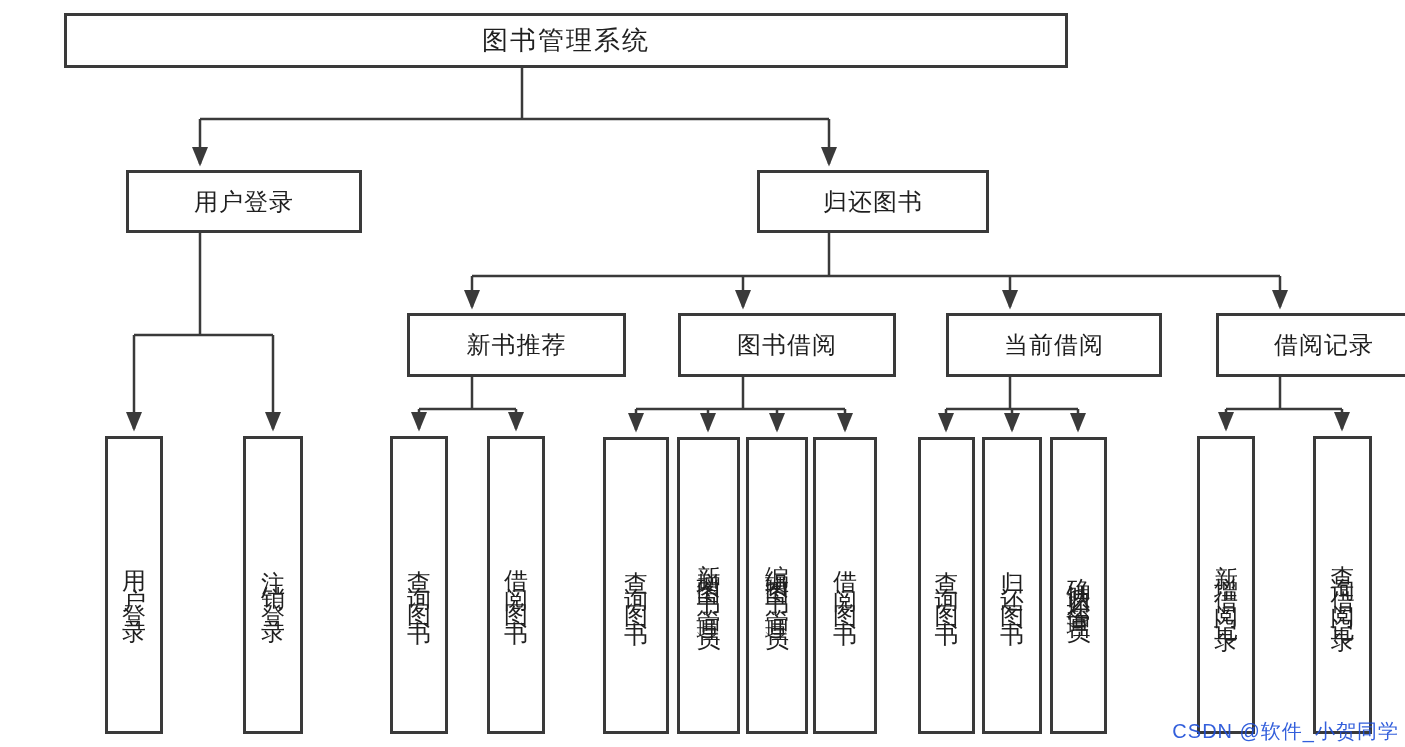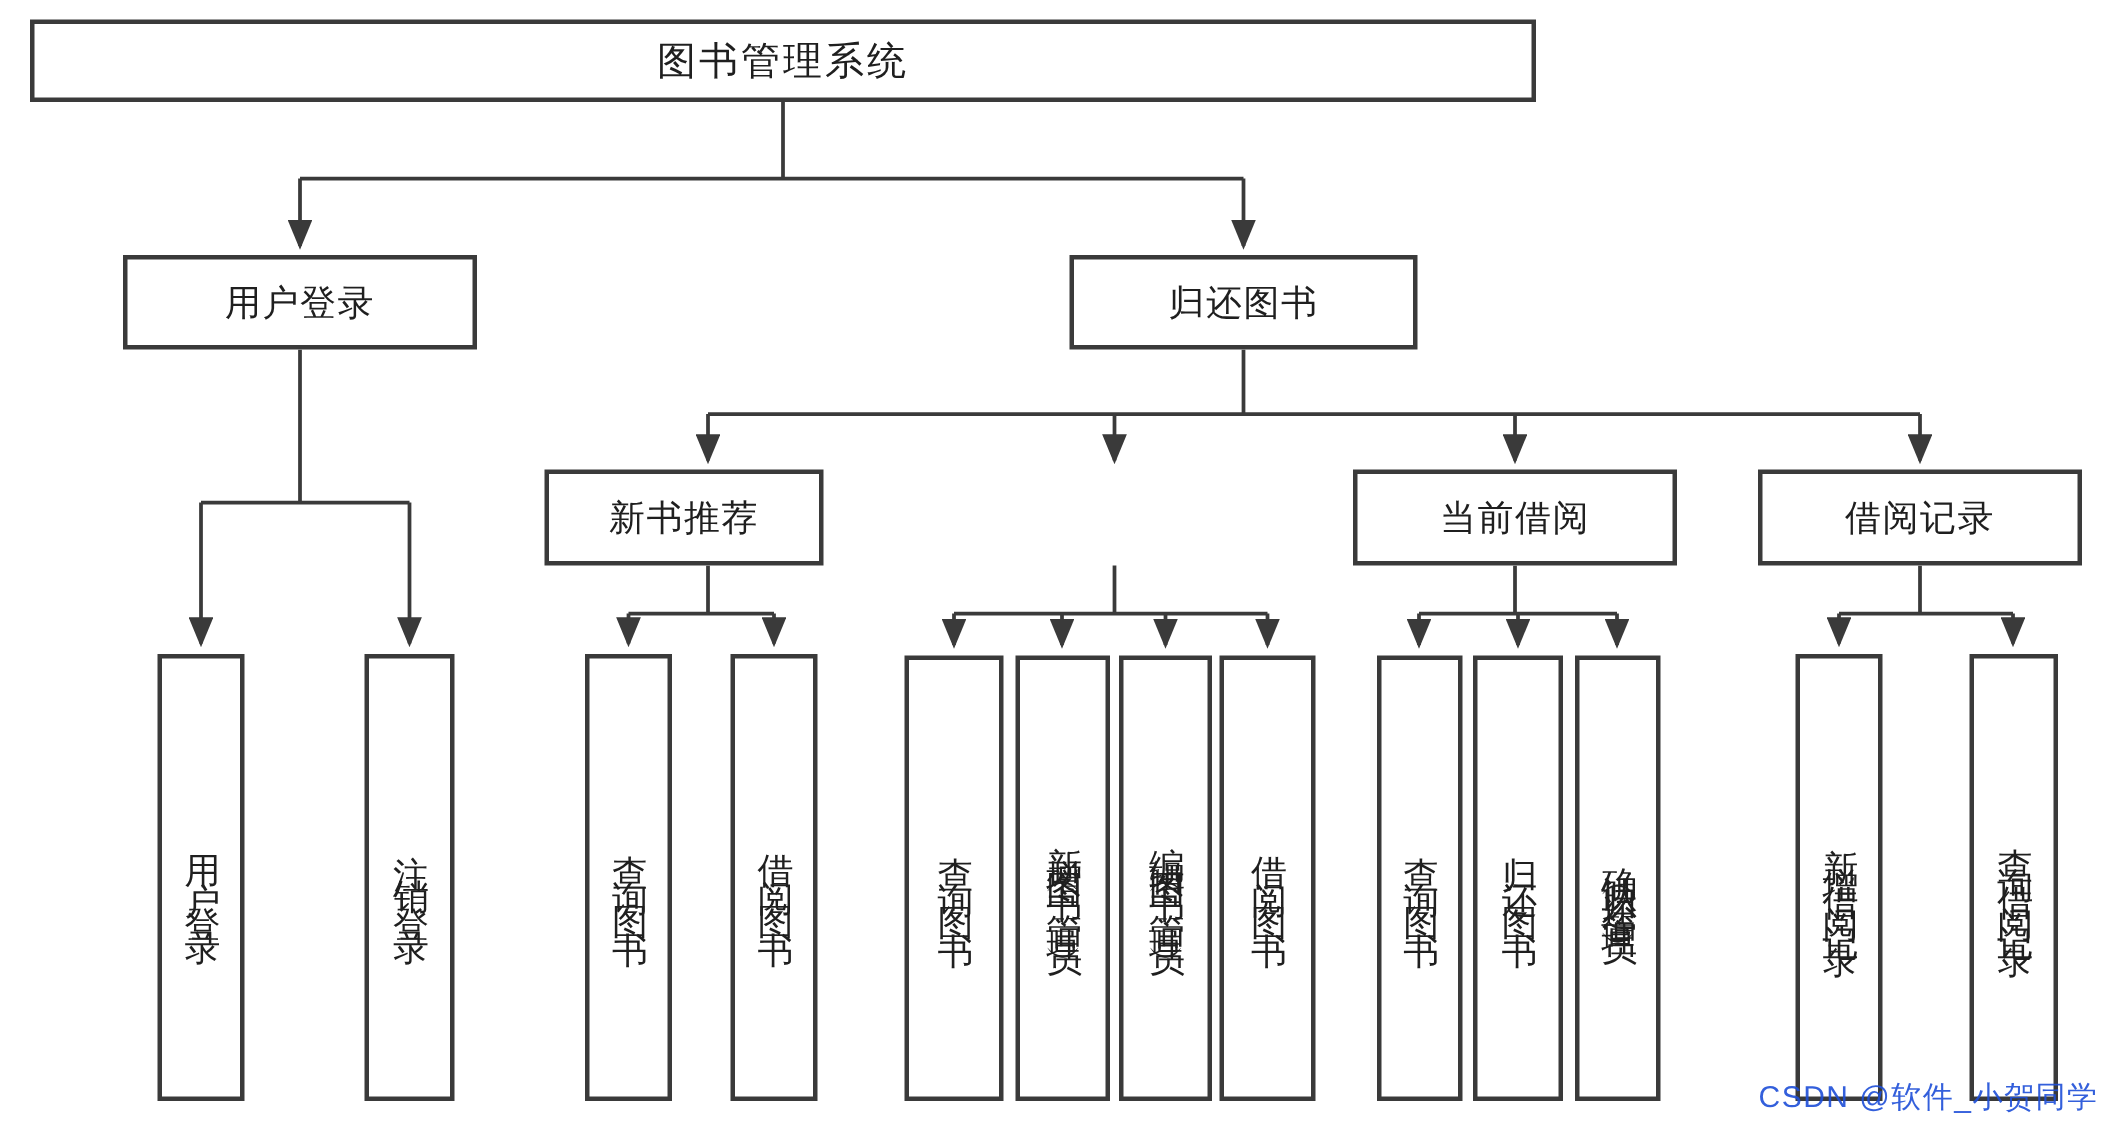--- a/index.html
+++ b/index.html
@@ -14,21 +14,21 @@
   .node{
     position:absolute;
     box-sizing:border-box;
     border:3px solid #3a3a3a;
     background:#ffffff;
     display:flex;
     align-items:center;
     justify-content:center;
     color:#1f1f1f;
   }
-  .h-node{font-size:24px;letter-spacing:1px;white-space:nowrap;}
+  .h-node{font-size:24px;letter-spacing:1px;white-space:nowrap;margin-left:44px;}
   .root-node{font-size:26px;letter-spacing:2px;}
   .v-node .vtxt{
     writing-mode:vertical-rl;
     text-orientation:mixed;
     font-size:24px;
     line-height:1;
     white-space:nowrap;
   }
   .ls4{letter-spacing:17px;}
   .ls6{letter-spacing:13px;}
@@ -104,22 +104,25 @@
     <span>图书管理系统</span>
   </div>
 
   <div class="node h-node" style="left:82px;top:170px;width:236px;height:63px;">
     <span>用户登录</span>
   </div>
   <div class="node h-node" style="left:713px;top:170px;width:232px;height:63px;">
     <span>归还图书</span>
   </div>
 
-  <div class="node h-node" style="left:363px;top:313px;width:186px;height:64px;">
+  <div class="node h-node" style="left:363px;top:313px;width:219px;height:64px;">
     <span>新书推荐</span>
+  </div>
+  <div class="node h-node" style="left:634px;top:313px;width:218px;height:64px;">
+    <span>图书借阅</span>
   </div>
   <div class="node h-node" style="left:902px;top:313px;width:216px;height:64px;text-align:right;">
     <span>当前借阅</span>
   </div>
   <div class="node h-node" style="left:1172px;top:313px;width:216px;height:64px;">
     <span>借阅记录</span>
   </div>
 
   <div class="node v-node" style="left:105px;top:436px;width:58px;height:298px;">
     <span class="vtxt ls4">用户登录</span>

